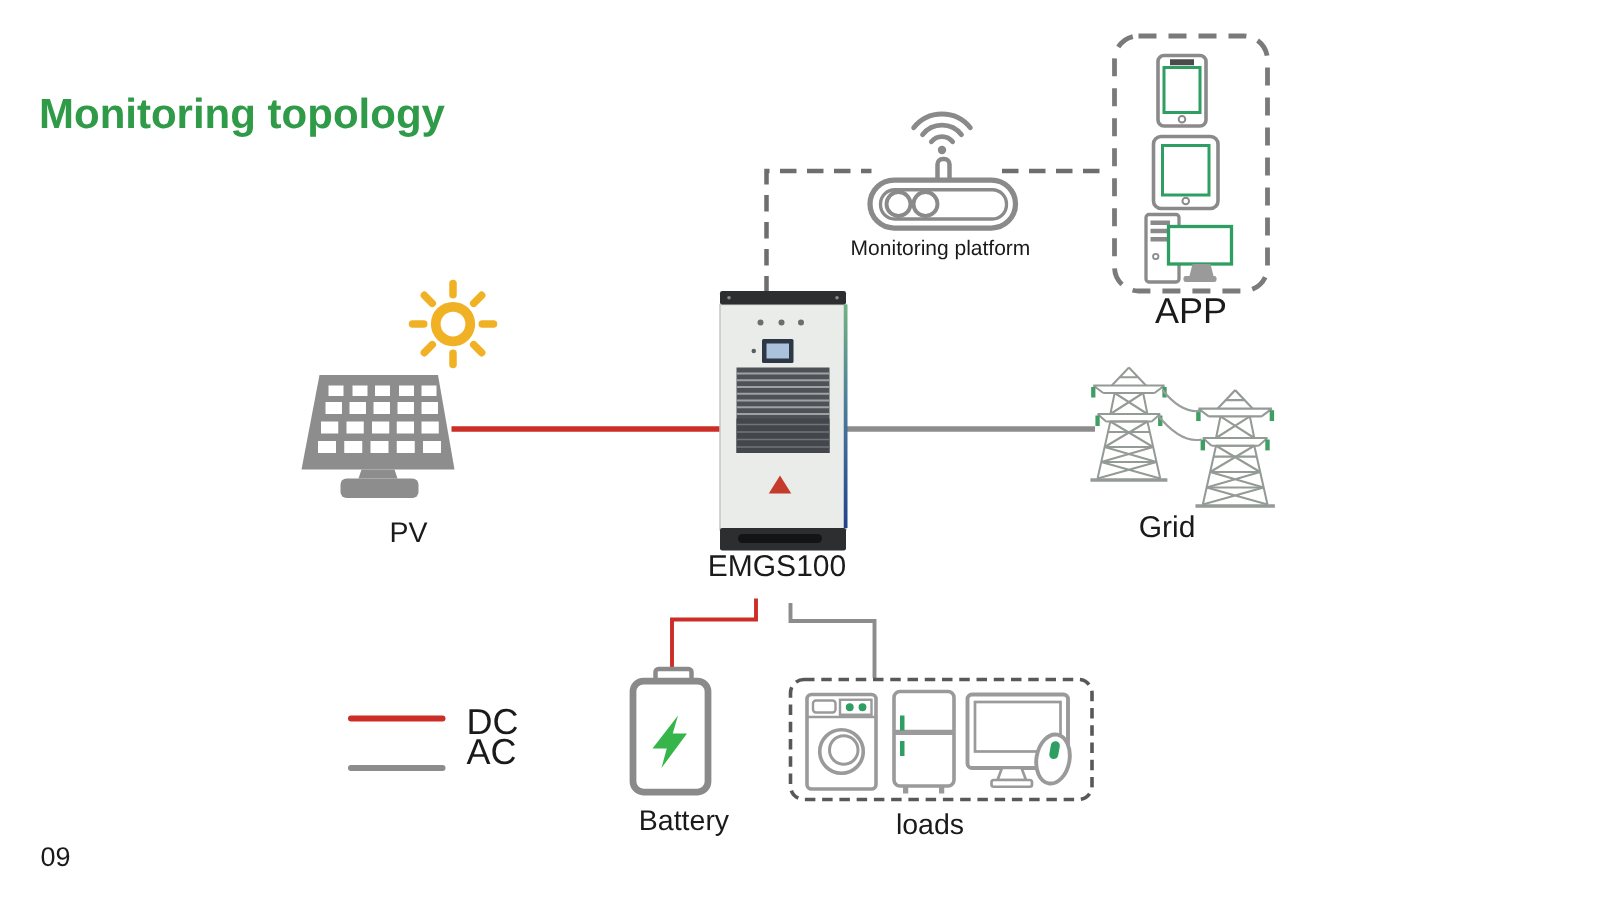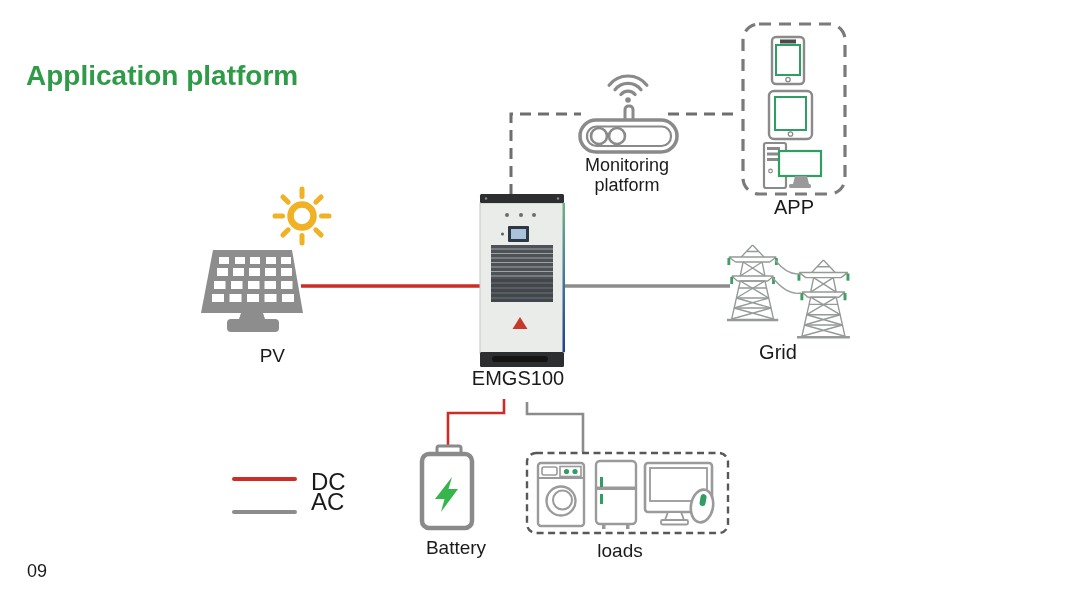--- a/index.html
+++ b/index.html
@@ -3,41 +3,41 @@
 <meta charset="utf-8">
 <style>
   html,body{margin:0;padding:0;background:#fff;}
   .slide{position:relative;width:1080px;height:600px;background:#ffffff;overflow:hidden;
          font-family:"Liberation Sans",sans-serif;color:#1a1a1a;}
   .title{position:absolute;left:26px;top:60px;font-size:28px;font-weight:bold;margin:0;}
   .diagram{position:absolute;left:0;top:0;width:1080px;height:600px;}
   .lbl{position:absolute;font-size:19px;text-align:center;line-height:21px;color:#1a1a1a;}
   .lbl-pv{left:215px;top:345px;width:70px;text-align:right;}
   .lbl-inverter{left:466px;top:368px;width:104px;font-size:20px;}
-  .lbl-monitoring{left:565px;top:155px;width:124px;font-size:18px;line-height:20px;}
-  .lbl-app{left:758px;top:197px;width:72px;font-size:20px;}
+  .lbl-monitoring{left:565px;top:155px;width:124px;font-size:14px;line-height:20px;}
+  .lbl-app{left:758px;top:197px;width:72px;font-size:24px;}
   .lbl-grid{left:740px;top:342px;width:76px;font-size:20px;}
   .lbl-battery{left:419px;top:537px;width:74px;}
   .lbl-loads{left:585px;top:540px;width:70px;}
   .legend-line{position:absolute;width:65px;height:4px;border-radius:2px;}
   .legend-line.dc{left:232px;top:477px;background:#cc2d26;}
   .legend-line.ac{left:232px;top:510px;background:#8c8c8c;}
   .legend-label{position:absolute;font-size:24px;}
   .legend-label.dc{left:311px;top:468px;}
   .legend-label.ac{left:311px;top:488px;}
   .watermark{position:absolute;left:0;top:276px;width:1080px;text-align:center;
              font-size:33px;letter-spacing:2px;color:#7e8888;opacity:.58;z-index:5;}
   .pagenum{position:absolute;left:27px;top:561px;font-size:18px;}
 </style>
 </head>
 <body>
 
 <div class="slide">
 
-  <h1 class="title" style="color: rgb(47, 155, 72);">Application platform</h1>
+  <h1 class="title" style="color: rgb(47, 155, 72);">Monitoring topology</h1>
 
   <svg class="diagram" viewBox="0 0 1080 600" xmlns="http://www.w3.org/2000/svg">
     <defs>
       <linearGradient id="sideGrad" x1="0" y1="0" x2="0" y2="1">
         <stop offset="0" stop-color="#71b283"></stop>
         <stop offset="0.45" stop-color="#4b7d9a"></stop>
         <stop offset="1" stop-color="#23418c"></stop>
       </linearGradient>
       <g id="tower" fill="none" stroke="#949a96" stroke-width="1.4">
         <path d="M28,3 L16,15 M28,3 L40,15 M21,9.5 L35,9.5"></path>

